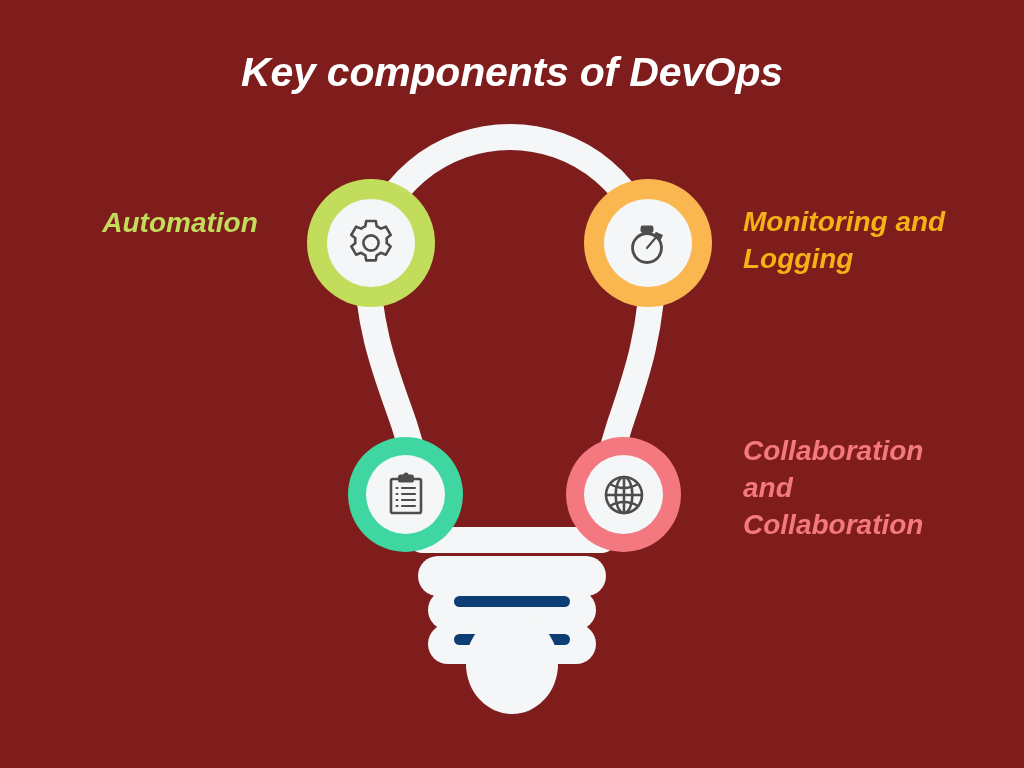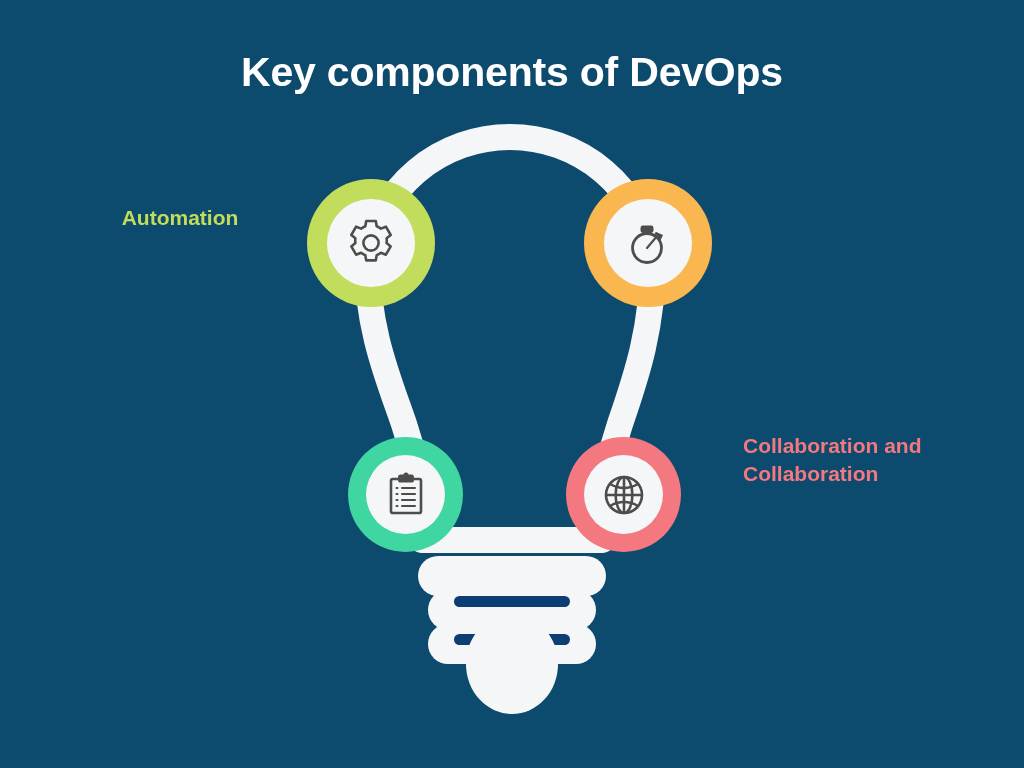--- a/index.html
+++ b/index.html
@@ -93,21 +93,21 @@
     top: 437px;
     width: 115px;
     height: 115px;
     background: #f4787f;
   }
   #node-collaboration .node-inner { width: 79px; height: 79px; }
 
   
   .label {
     position: absolute;
-    font-size: 21px;
+    font-size: 28px;
     font-weight: bold;
     line-height: 1.33;
   }
   .label-left  { text-align: center; }
   .label-right { text-align: left; }
 
   #label-automation {
     left: 60px;
     top: 204px;
     width: 240px;
@@ -128,21 +128,21 @@
   #label-collaboration {
     left: 743px;
     top: 432px;
     width: 235px;
     color: #f4787f;
   }
 </style>
 </head>
 <body>
 
-<div id="infographic" style="background: #0c4a6e;">
+<div id="infographic" style="background: #7f1d1d; font-style: italic;">
 
   <div id="page-title" style="color: rgb(255, 255, 255);">Key components of DevOps</div>
 
   <svg id="bulb-svg" viewBox="0 0 1024 768">
 
     <path d="M 367 258
              A 145 145 0 0 1 653 258
              C 653 330 635 380 620 424
              C 607 462 602 500 602 540
              L 422 540
@@ -218,17 +218,18 @@
           <path d="M 10.2 13 A 26 26 0 0 0 37.8 13"></path>
           <path d="M 10.2 35 A 26 26 0 0 1 37.8 35"></path>
           <line x1="24" y1="6" x2="24" y2="42"></line>
         </g>
       </svg>
     </div>
   </div>
 
   <div class="label label-left" id="label-automation" style="color: rgb(194, 220, 92);">Automation</div>
 
+  <div class="label label-right" id="label-monitoring" style="color: rgb(245, 177, 23);">Monitoring and Logging</div>
 
 
   <div class="label label-right" id="label-collaboration" style="color: rgb(244, 120, 127);">Collaboration and Collaboration</div>
 
 </div>
 
 </body></html>

